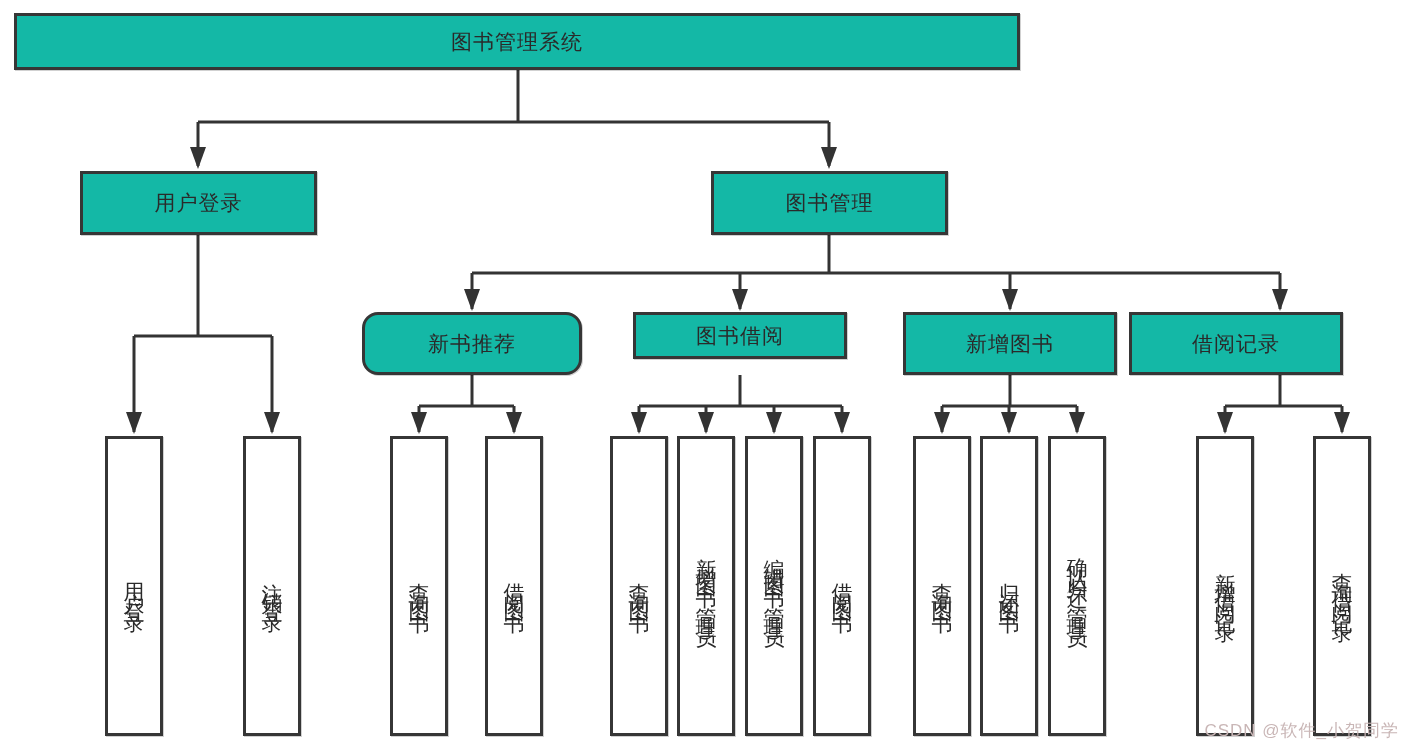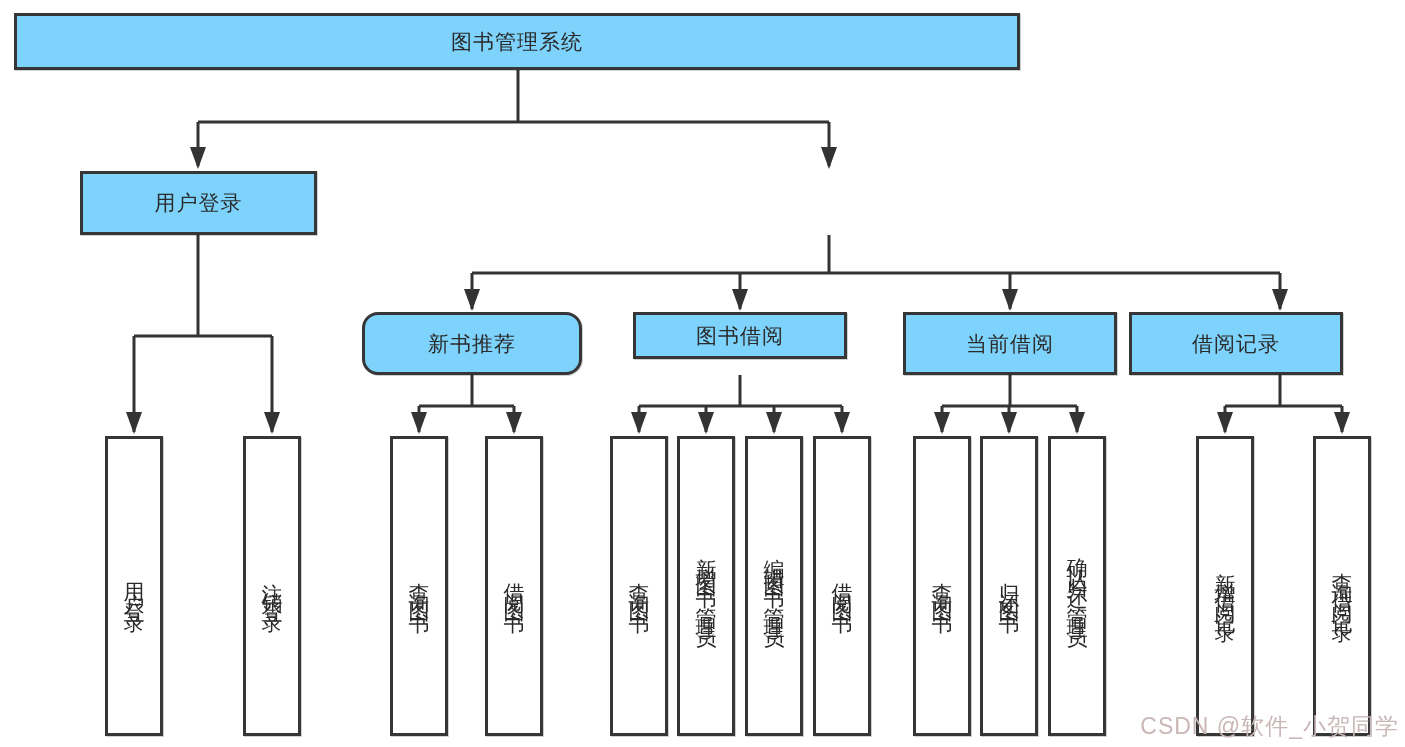--- a/index.html
+++ b/index.html
@@ -19,21 +19,21 @@
   .connectors {
     position: absolute;
     left: 0; top: 0;
     width: 1405px; height: 747px;
     pointer-events: none;
   }
   .box {
     position: absolute;
     box-sizing: border-box;
     border: 3px solid #363636;
-    background: #7dd3fc;
+    background: #14b8a6;
     display: flex;
     align-items: center;
     justify-content: center;
     font-size: 21px;
     letter-spacing: 1px;
     color: #2a2a2a;
     box-shadow: 1px 1px 0 rgba(0,0,0,0.18);
     white-space: nowrap;
   }
   .vbox {
@@ -50,21 +50,21 @@
     font-size: 21px;
     letter-spacing: 10px;
     color: #2a2a2a;
     box-shadow: 1px 1px 0 rgba(0,0,0,0.18);
     overflow: hidden;
   }
   .watermark {
     position: absolute;
     right: 6px;
     bottom: 5px;
-    font-size: 23px;
+    font-size: 17px;
     color: #c9b6b6;
     letter-spacing: 1px;
     white-space: nowrap;
   }
 </style>
 </head>
 <body>
 
 <div class="canvas">
 
@@ -137,24 +137,25 @@
       <polygon points="1077,434 1069,412 1085,412"></polygon>
 
       <polygon points="1225,434 1217,412 1233,412"></polygon>
       <polygon points="1342,434 1334,412 1350,412"></polygon>
     </g>
   </svg>
 
   <div class="box" style="left:14px; top:13px; width:1006px; height:57px;">图书管理系统</div>
 
   <div class="box" style="left:80px; top:171px; width:237px; height:64px;">用户登录</div>
+  <div class="box" style="left:711px; top:171px; width:237px; height:64px;">图书管理</div>
 
   <div class="box" style="left:362px; top:312px; width:220px; height:63px;border-radius:16px;">新书推荐</div>
   <div class="box" style="left:633px; top:312px; width:214px; height:47px;">图书借阅</div>
-  <div class="box" style="left:903px; top:312px; width:214px; height:63px;">当前借阅</div>
+  <div class="box" style="left:903px; top:312px; width:214px; height:63px;">新增图书</div>
   <div class="box" style="left:1129px; top:312px; width:214px; height:63px;">借阅记录</div>
 
   <div class="vbox" style="left:105px; top:436px;">用户登录</div>
   <div class="vbox" style="left:243px; top:436px;">注销登录</div>
 
   <div class="vbox" style="left:390px; top:436px;">查询图书</div>
   <div class="vbox" style="left:485px; top:436px;">借阅图书</div>
 
   <div class="vbox" style="left:610px; top:436px;">查询图书</div>
   <div class="vbox" style="left:677px; top:436px;">新增图书（管理员）</div>

